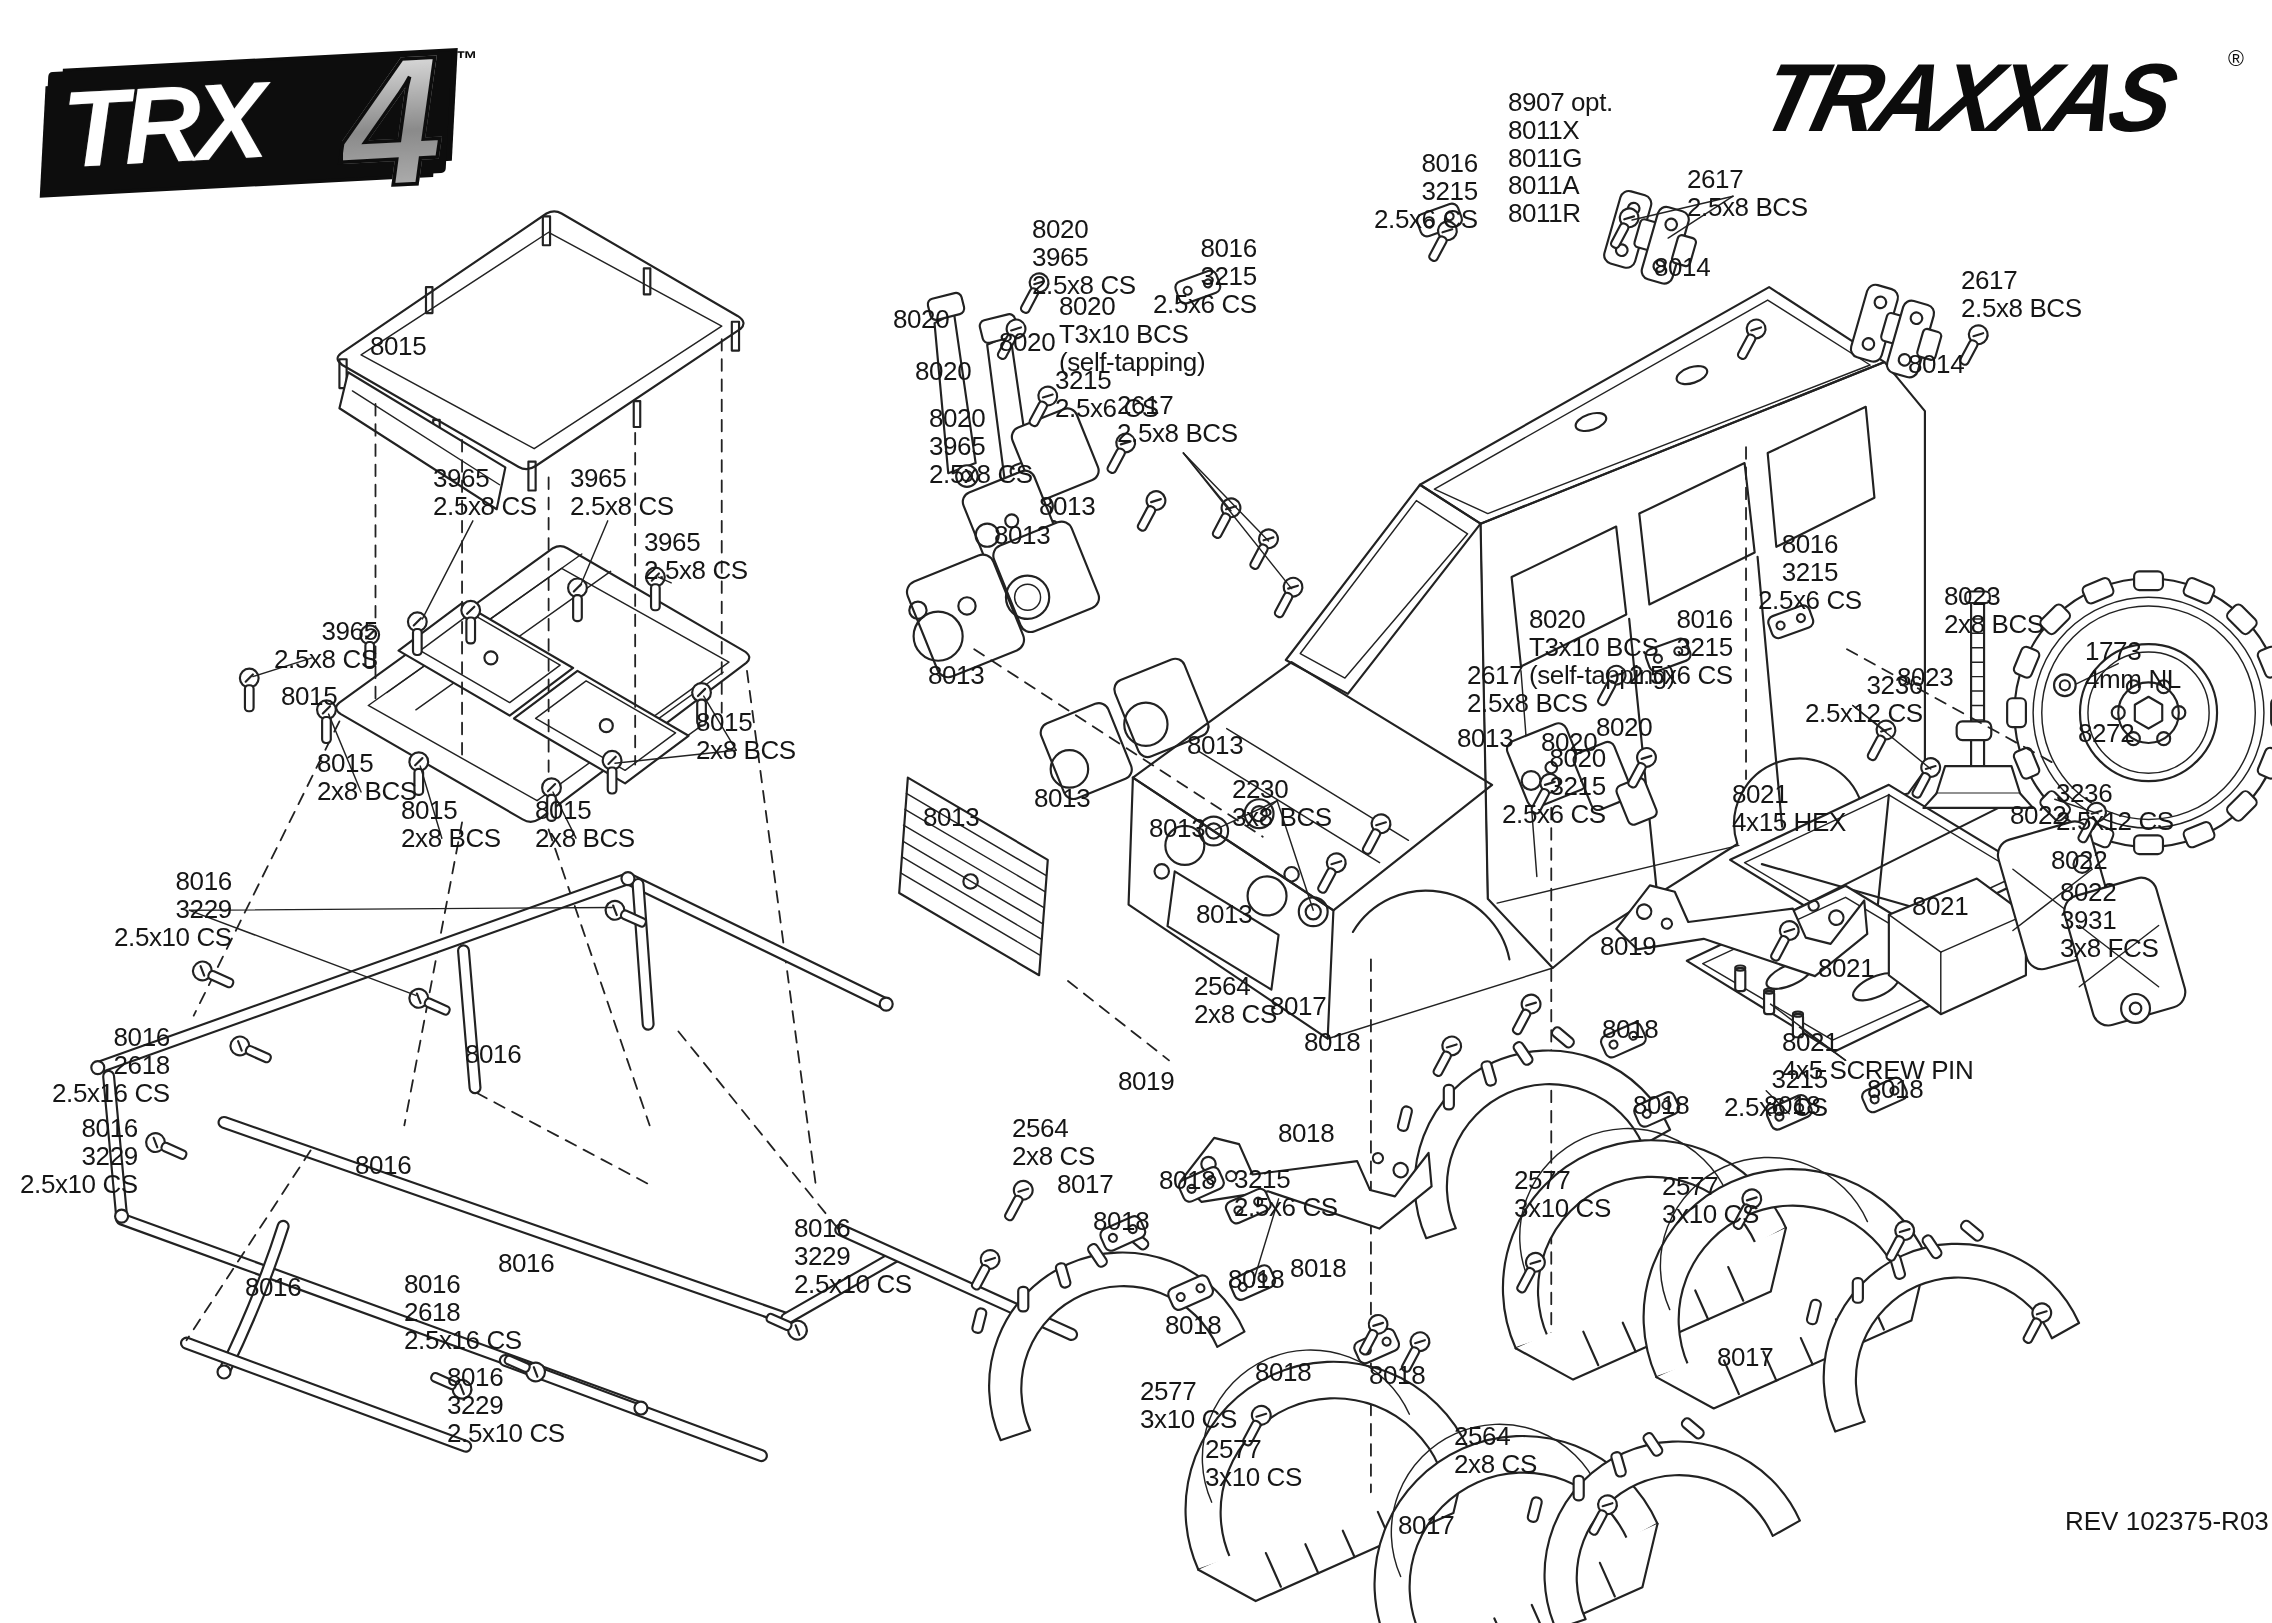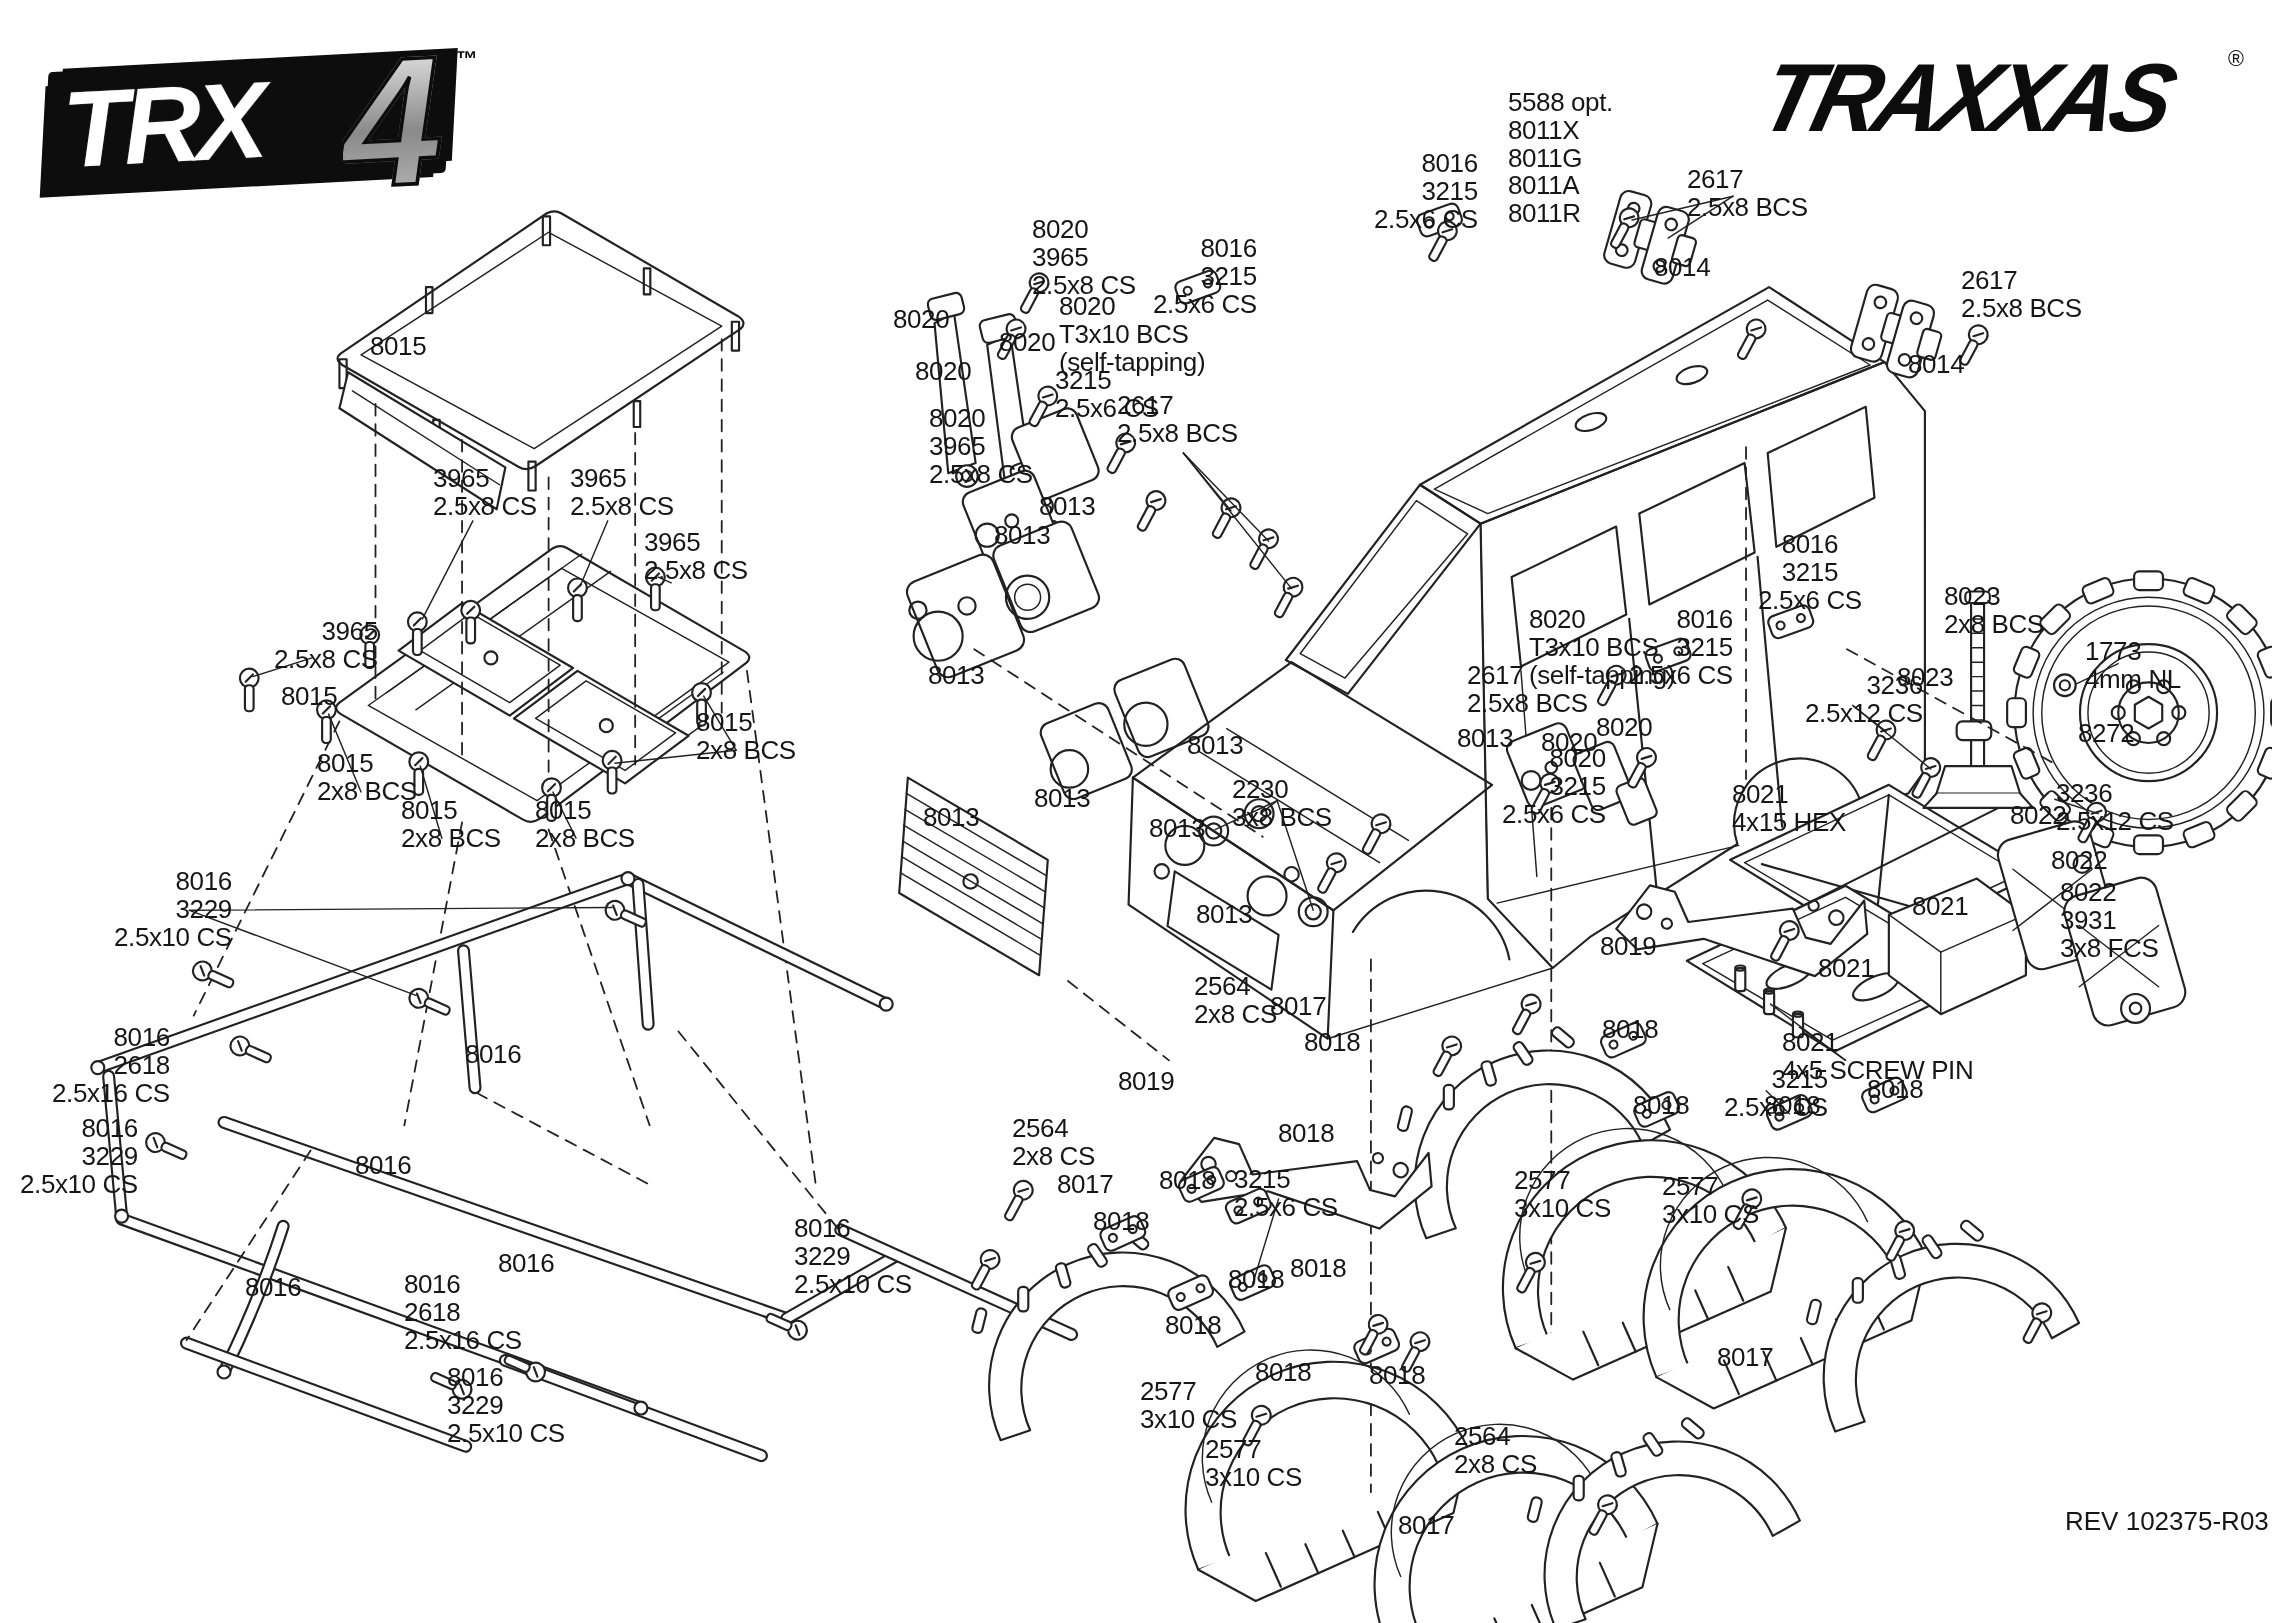--- a/index.html
+++ b/index.html
@@ -550,21 +550,21 @@
       <div class="callout" style="left: 1117px; top: 392px; text-align: left;">2617
 2.5x8 BCS</div>
       <div class="callout" style="left: 1039px; top: 493px; text-align: left;">8013</div>
       <div class="callout" style="left: 994px; top: 522px; text-align: left;">8013</div>
       <div class="callout" style="left: 1153px; top: 235px; text-align: right;">8016
 3215
 2.5x6 CS</div>
       <div class="callout" style="left: 1374px; top: 150px; text-align: right;">8016
 3215
 2.5x6 CS</div>
-      <div class="callout" style="left: 1508px; top: 89px; text-align: left;">5588 opt.
+      <div class="callout" style="left: 1508px; top: 89px; text-align: left;">8907 opt.
 8011X
 8011G
 8011A
 8011R</div>
       <div class="callout" style="left: 1687px; top: 166px; text-align: left;">2617
 2.5x8 BCS</div>
       <div class="callout" style="left: 1654px; top: 254px; text-align: left;">8014</div>
       <div class="callout" style="left: 1961px; top: 267px; text-align: left;">2617
 2.5x8 BCS</div>
       <div class="callout" style="left: 1908px; top: 351px; text-align: left;">8014</div>

